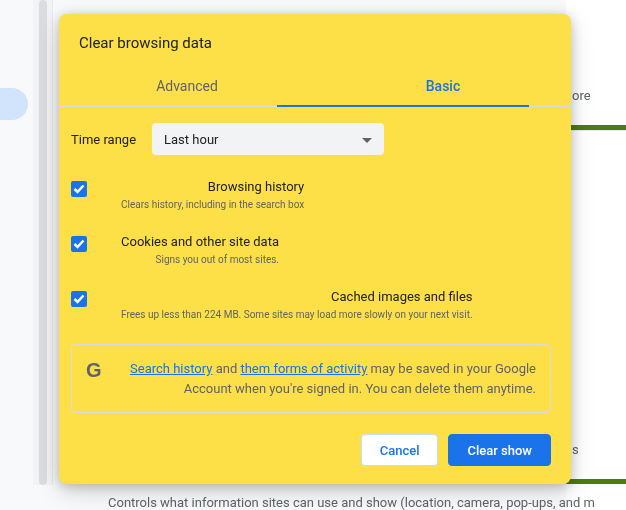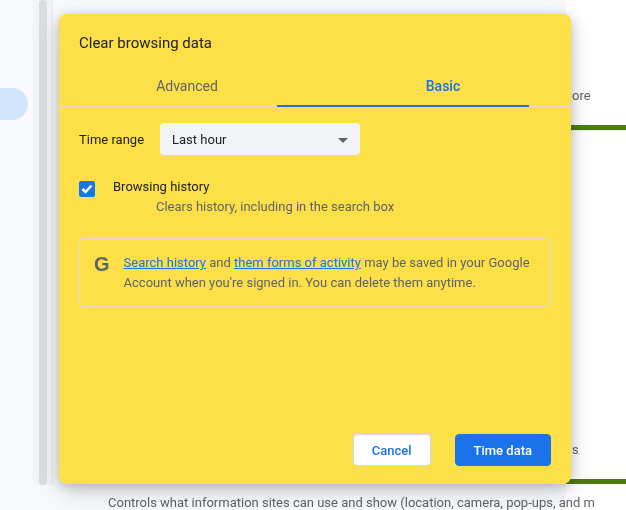--- a/index.html
+++ b/index.html
@@ -125,50 +125,51 @@
     content: "";
     position: absolute;
     left: -38px;
     right: 42px;
     bottom: -1px;
     height: 2px;
     background: #1a73e8;
   }
   .body {
     flex: 1;
-    padding: 16px 20px 0 20px;
+    padding: 16px 20px 0 12px;
     overflow: hidden;
+    text-align: right;
   }
   .timerow {
     display: flex;
     align-items: center;
     gap: 16px;
     margin-bottom: 24px;
   }
   .timerow-label {
     color: #202124;
     font-size: 13px;
   }
   .select {
     background: #f1f3f4;
     border-radius: 4px;
     height: 32px;
-    width: 200px;
+    width: 232px;
     display: flex;
     align-items: center;
     padding: 0 12px;
     justify-content: space-between;
     color: #202124;
     font-size: 13px;
     cursor: pointer;
   }
   .select svg { fill: #5f6368; }
   .item {
     display: flex;
-    gap: 18px;
+    gap: 34px;
     margin-bottom: 22px;
     align-items: flex-start;
   }
   .checkbox {
     width: 16px;
     height: 16px;
     border-radius: 2px;
     background: #1a73e8;
     flex-shrink: 0;
     display: flex;
@@ -177,24 +178,23 @@
     margin-top: 2px;
     cursor: pointer;
   }
   .checkbox svg { stroke: #fff; stroke-width: 2.5; fill: none; }
   .item-title {
     font-size: 13px;
     color: #202124;
     margin-bottom: 4px;
   }
   .item-desc {
-    font-size: 13px;
+    font-size: 10px;
     color: #5f6368;
     line-height: 1.4;
-    margin-left: 43px;
   }
   .infobox {
     border: 1px solid #dadce0;
     border-radius: 4px;
     padding: 14px 14px;
     display: flex;
     gap: 14px;
     align-items: flex-start;
     margin-top: 4px;
   }
@@ -212,21 +212,21 @@
     line-height: 1.5;
   }
   .infobox-text a {
     color: #1a73e8;
     text-decoration: underline;
     cursor: pointer;
   }
   .footer {
     display: flex;
     justify-content: flex-end;
-    gap: 24px;
+    gap: 10px;
     padding: 16px 20px 18px 20px;
   }
   .btn {
     font-size: 13px;
     font-weight: 500;
     height: 32px;
     padding: 0 18px;
     border-radius: 4px;
     display: inline-flex;
     align-items: center;
@@ -291,31 +291,53 @@
         <svg width="12" height="10" viewBox="0 0 12 10">
             <path d="M1.5 5 L4.5 8 L10.5 1.5"></path>
           </svg>
       </div>
       <div>
         <div class="item-title">Browsing history</div>
         <div class="item-desc">Clears history, including in the search box</div>
       </div>
     </div>
 
-
+    <div class="item">
+      <div class="checkbox">
+        <svg width="12" height="10" viewBox="0 0 12 10">
+            <path d="M1.5 5 L4.5 8 L10.5 1.5"></path>
+          </svg>
+      </div>
+      <div>
+        <div class="item-title">Cookies and other site data</div>
+        <div class="item-desc">Signs you out of most sites.</div>
+      </div>
+    </div>
+
+    <div class="item">
+      <div class="checkbox">
+        <svg width="12" height="10" viewBox="0 0 12 10">
+            <path d="M1.5 5 L4.5 8 L10.5 1.5"></path>
+          </svg>
+      </div>
+      <div>
+        <div class="item-title">Cached images and files</div>
+        <div class="item-desc">Frees up less than 224 MB. Some sites may load more slowly on your next visit.</div>
+      </div>
+    </div>
 
     <div class="infobox">
       <div class="g-logo">G</div>
       <div class="infobox-text">
         <a>Search history</a><span> and </span><a>them forms of activity</a><span> may be saved in your Google Account when you're signed in. You can delete them anytime.</span>
       </div>
     </div>
   </div>
 
   <div class="footer">
     <div class="btn btn-cancel">
       <span>Cancel</span>
     </div>
     <div class="btn btn-primary">
-      <span>Time data</span>
+      <span>Clear show</span>
     </div>
   </div>
 </div>
 
 </body></html>

